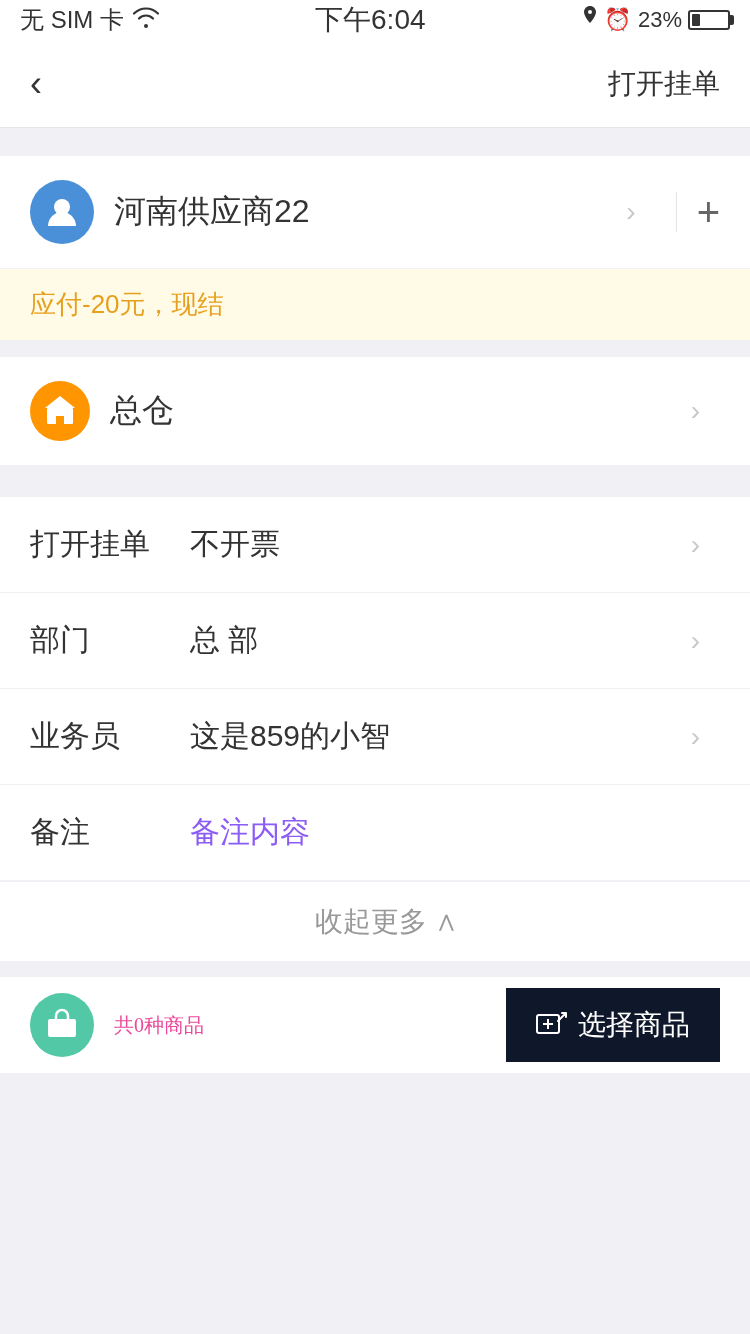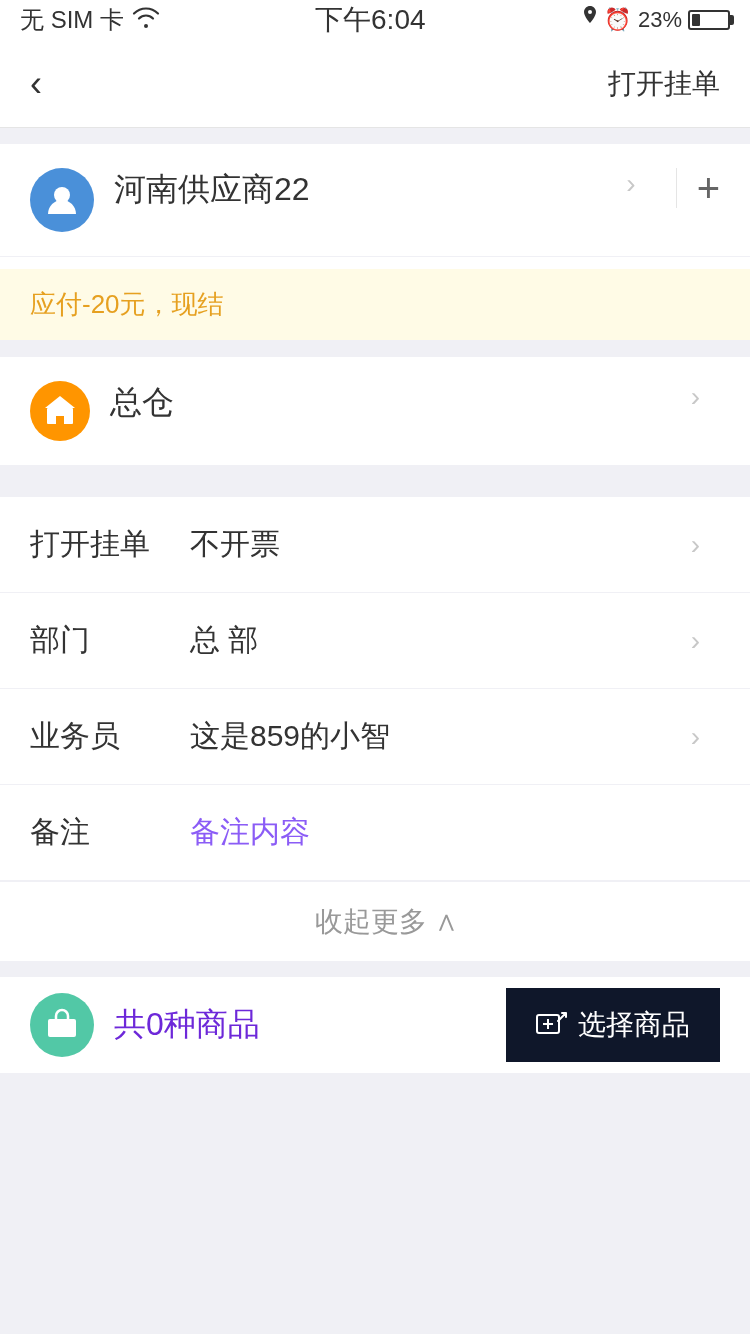--- a/index.html
+++ b/index.html
@@ -92,24 +92,25 @@
 
     
     .card-section {
       background: #fff;
       margin: 0;
     }
 
     
     .supplier-row {
       display: flex;
-      align-items: flex-start;
+      align-items: center;
       padding: 24px 30px;
       background: #fff;
       border-bottom: 1px solid #f0f0f5;
+      margin-top: 12px;
     }
     .supplier-avatar {
       width: 64px;
       height: 64px;
       border-radius: 50%;
       background: #4a90d9;
       display: flex;
       align-items: center;
       justify-content: center;
       margin-right: 20px;
@@ -138,26 +139,26 @@
       cursor: pointer;
       line-height: 1;
     }
 
     
     .notice-bar {
       background: #fffbe6;
       padding: 18px 30px;
       font-size: 26px;
       color: #e6a020;
-      margin-top: 12px;
     }
 
     
     .warehouse-row {
       display: flex;
+      align-items: center;
       padding: 24px 30px;
       background: #fff;
       border-top: 1px solid #f0f0f5;
     }
     .warehouse-icon {
       width: 60px;
       height: 60px;
       border-radius: 50%;
       background: #ff9500;
       display: flex;
@@ -241,22 +242,23 @@
       border-radius: 50%;
       background: #52c8a6;
       display: flex;
       align-items: center;
       justify-content: center;
       margin-right: 20px;
       flex-shrink: 0;
     }
     .product-count {
       flex: 1;
-      font-size: 32px;
-      color: #6d28d9;
+      font-size: 20px;
+      color: #ec4899;
+      font-family: Liberation Serif, serif;
     }
     .select-btn {
       background: #0f172a;
       color: #fff;
       font-size: 28px;
       padding: 18px 30px;
       border-radius: 0;
       display: flex;
       align-items: center;
       gap: 10px;

